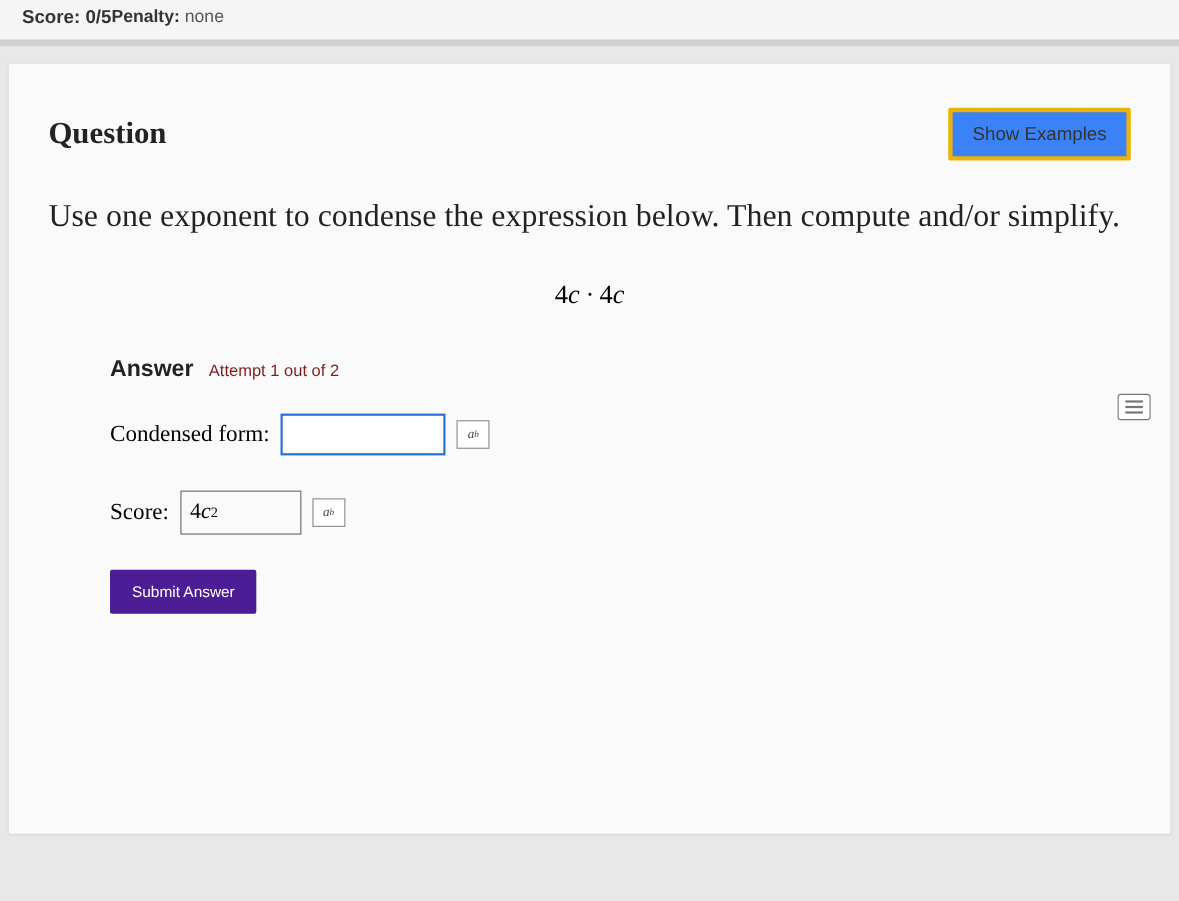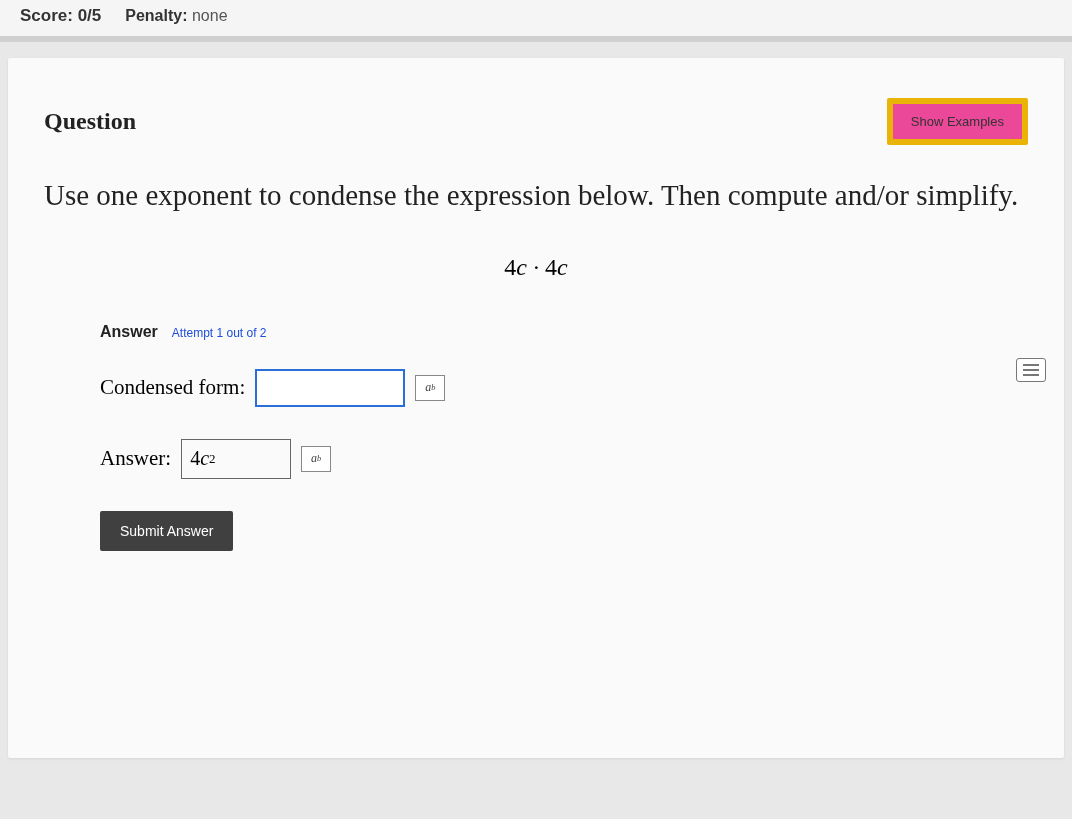--- a/index.html
+++ b/index.html
@@ -8,21 +8,20 @@
     background: #e8e8e8;
     width: 1072px;
     height: 819px;
     overflow: hidden;
   }
   .header-bar {
     background: #f5f5f5;
     padding: 6px 20px 10px 20px;
     display: flex;
     align-items: center;
-    gap: 24px;
     font-family: -apple-system, 'Helvetica Neue', Arial, sans-serif;
   }
   .score-label { font-weight: 600; color: #333; font-size: 17px; }
   .penalty-label { font-size: 16px; color: #555; text-align: center; }
   .penalty-label b { font-weight: 600; color: #333; }
   .progress-bar {
     height: 6px;
     background: #d0d0d0;
     margin: 0;
   }
@@ -37,28 +36,28 @@
   }
   .question-header {
     display: flex;
     justify-content: space-between;
     align-items: center;
     margin-bottom: 30px;
   }
   .question-title {
     font-family: Georgia, serif;
     font-weight: 700;
-    font-size: 24px;
+    font-size: 28px;
     color: #222;
   }
   .examples-btn {
-    background: #ec4899;
-    border: 6px solid #eab308;
+    background: #3b82f6;
+    border: 4px solid #eab308;
     padding: 10px 18px;
-    font-size: 13px;
+    font-size: 17px;
     font-family: -apple-system, Arial, sans-serif;
     color: #333;
     cursor: pointer;
     border-radius: 2px;
   }
   .prompt-text {
     font-family: Georgia, serif;
     font-size: 29px;
     color: #222;
     margin-bottom: 38px;
@@ -76,22 +75,22 @@
     padding-left: 56px;
     padding-right: 40px;
   }
   .answer-header {
     display: flex;
     align-items: baseline;
     gap: 14px;
     margin-bottom: 28px;
     font-family: -apple-system, Arial, sans-serif;
   }
-  .answer-label { font-weight: 700; font-size: 16px; color: #222; }
-  .attempt-label { font-size: 12px; color: #1d4ed8; }
+  .answer-label { font-weight: 700; font-size: 21px; color: #222; }
+  .attempt-label { font-size: 15px; color: #7f1d1d; }
   .instruction {
     font-family: Georgia, serif;
     font-size: 21px;
     color: #222;
     line-height: 1.5;
     margin-bottom: 14px;
   }
   .instruction .ab-inline { font-style: italic; }
   .instruction sup { font-size: 0.7em; }
   .input-row {
@@ -133,21 +132,21 @@
     font-style: italic;
     font-family: Georgia, serif;
     display: flex;
     align-items: center;
     justify-content: center;
     cursor: pointer;
     color: #444;
   }
   .ab-button sup { font-size: 0.7em; }
   .submit-btn {
-    background: #404040;
+    background: #4c1d95;
     color: #fff;
     border: none;
     padding: 12px 20px;
     font-size: 14px;
     font-family: -apple-system, Arial, sans-serif;
     cursor: pointer;
     border-radius: 2px;
   }
   .keyboard-icon {
     position: absolute;
@@ -204,21 +203,21 @@
     <div class="input-row">
       <span class="field-label">Condensed form:</span>
       <input class="text-input" value="" style="">
       <button class="ab-button">
           <span>a</span>
           <sup>b</sup>
         </button>
     </div>
 
     <div class="input-row">
-      <span class="field-label">Answer:</span>
+      <span class="field-label">Score:</span>
       <div class="answer-input">
           <span class="num">4</span>
           <span>c</span>
           <sup>2</sup>
         </div>
       <button class="ab-button">
           <span>a</span>
           <sup>b</sup>
         </button>
     </div>

